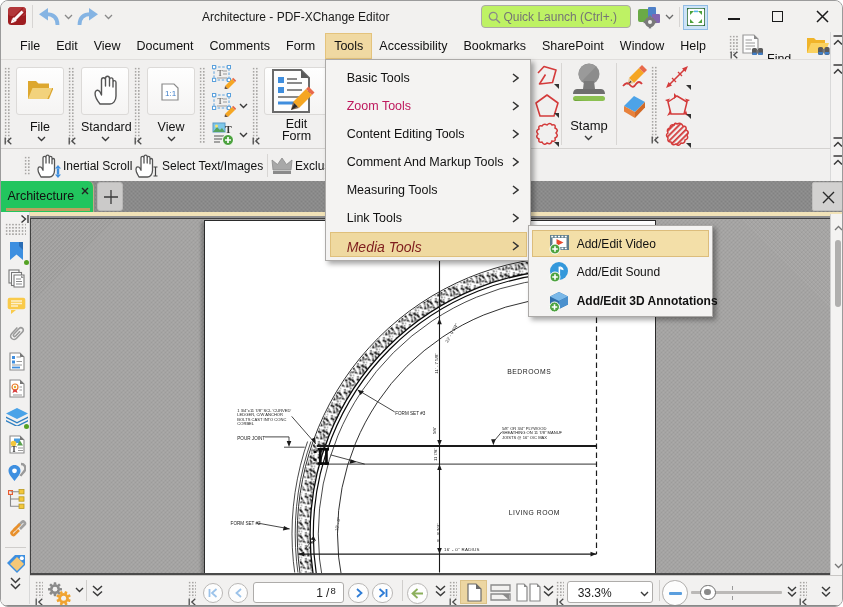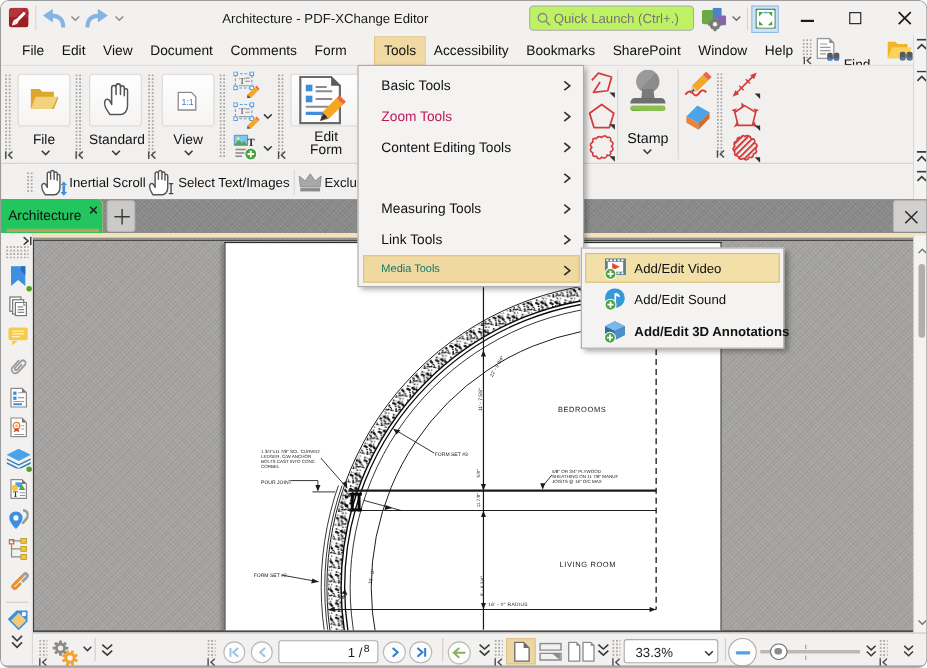--- a/index.html
+++ b/index.html
@@ -2,21 +2,21 @@
 <html><head><meta charset="utf-8">
 <style>
 *{margin:0;padding:0;box-sizing:border-box;}
 html,body{width:843px;height:607px;overflow:hidden;background:#fff;font-family:"Liberation Sans",sans-serif;}
 #win{position:absolute;left:0;top:0;width:843px;height:607px;border-radius:8px;overflow:hidden;background:#f2f1f0;border:1px solid #9b9b9b;}
 .abs{position:absolute;}
 
 #titlebar{position:absolute;left:0;top:0;width:843px;height:31px;background:#f2f1ef;}
 #menubar{position:absolute;left:0;top:31px;width:843px;height:27px;background:#f2f1ef;display:flex;align-items:center;padding-left:11px;font-size:12.5px;color:#111;}
 #menubar span.mi{padding:5px 8px;}
-#menubar span.hl{background:#f0d9a2;outline:1px solid #e4c37c;margin-left:18px;}
+#menubar span.hl{background:#f0d9a2;outline:1px solid #e4c37c;margin-left:3px;}
 #toolbar1{position:absolute;left:0;top:58px;width:843px;height:90px;background:#f1f0ef;border-top:1px solid #e0dedc;border-bottom:1px solid #d4d2d0;}
 #toolbar2{position:absolute;left:0;top:149px;width:843px;height:31px;background:#f1f0ef;display:flex;align-items:center;font-size:12px;color:#111;margin-left:20px;}
 #tabbar{position:absolute;left:0;top:180px;width:843px;height:31.3px;background-color:#8a8a8a;}
 #tanline{position:absolute;left:0;top:211.3px;width:843px;height:3.7px;background:#f2e3b8;}
 #gline1{position:absolute;left:0;top:215px;width:843px;height:1.6px;background:#8f8f8f;}
 #sidebar{position:absolute;left:0;top:211.3px;width:28.5px;height:392.2px;background:#f2f1f0;border-right:1px solid #d8d8d8;z-index:5;}
 #canvas{position:absolute;left:28.5px;top:216.6px;width:800px;height:357.6px;background-color:#a5a4a3;border-top:1.8px solid #404040;border-left:1.8px solid #404040;border-bottom:2.5px solid #4a4a4a;overflow:hidden;}
 .hatch{background-image:repeating-linear-gradient(45deg,rgba(255,255,255,.07) 0 1px,transparent 1px 2.83px),repeating-linear-gradient(-45deg,rgba(0,0,0,.06) 0 1px,transparent 1px 2.83px);}
 #page{position:absolute;left:173.2px;top:1px;width:452.5px;height:356px;background:#fff;border:1.4px solid #2b2b2b;border-bottom:none;box-shadow:-3px 2px 3px rgba(0,0,0,.22);}
 #vsb{position:absolute;left:828.5px;top:213px;width:14.5px;height:361.2px;background:#f4f3f2;border-left:1px solid #cfcfcf;}
@@ -723,24 +723,25 @@
         <path d="M1 1 L5 4.8 L9 1 M1 6.3 L5 10.1 L9 6.3" fill="none" stroke="#3a3a3a" stroke-width="1.4"></path>
       </svg>
 </div>
 
 <div id="botedge"></div>
 
 <div class="abs" style="left:324px;top:57.8px;width:205.5px;height:202.7px;background:#f4f3f2;border:1px solid #acaaa8;box-shadow:3px 3px 5px rgba(0,0,0,.35);z-index:50;">
  <div class="abs" style="left:20.7px;top:11.5px;font-size:12.5px;color:#111;">Basic Tools</div>
  <div class="abs" style="left:20.7px;top:39.5px;font-size:12.5px;color:#be185d;">Zoom Tools</div>
  <div class="abs" style="left:20.7px;top:67.5px;font-size:12.5px;color:#111;">Content Editing Tools</div>
+ <div class="abs" style="left:20.7px;top:95.5px;font-size:12.5px;color:#111;">Comment And Markup Tools</div>
  <div class="abs" style="left:20.7px;top:123.5px;font-size:12.5px;color:#111;">Measuring Tools</div>
  <div class="abs" style="left:20.7px;top:151.5px;font-size:12.5px;color:#111;">Link Tools</div>
  <div class="abs" style="left:3.5px;top:172.2px;width:197px;height:25.5px;background:#efd9a0;border:1px solid #dfc07c;"></div>
- <div class="abs" style="left:20.7px;top:179.5px;font-size:10px;color:#0f766e;">Media Tools</div>
+ <div class="abs" style="left:20.7px;top:179.5px;font-size:14px;color:#7f1d1d;font-style:italic;">Media Tools</div>
  <svg class="abs" style="left:186px;top:13px" width="7" height="10" viewBox="0 0 7 10">
         <path d="M1 1 L6 5 L1 9" fill="none" stroke="#333" stroke-width="1.5"></path>
       </svg>
  <svg class="abs" style="left:186px;top:41px" width="7" height="10" viewBox="0 0 7 10">
         <path d="M1 1 L6 5 L1 9" fill="none" stroke="#333" stroke-width="1.5"></path>
       </svg>
  <svg class="abs" style="left:186px;top:69px" width="7" height="10" viewBox="0 0 7 10">
         <path d="M1 1 L6 5 L1 9" fill="none" stroke="#333" stroke-width="1.5"></path>
       </svg>
  <svg class="abs" style="left:186px;top:97px" width="7" height="10" viewBox="0 0 7 10">

